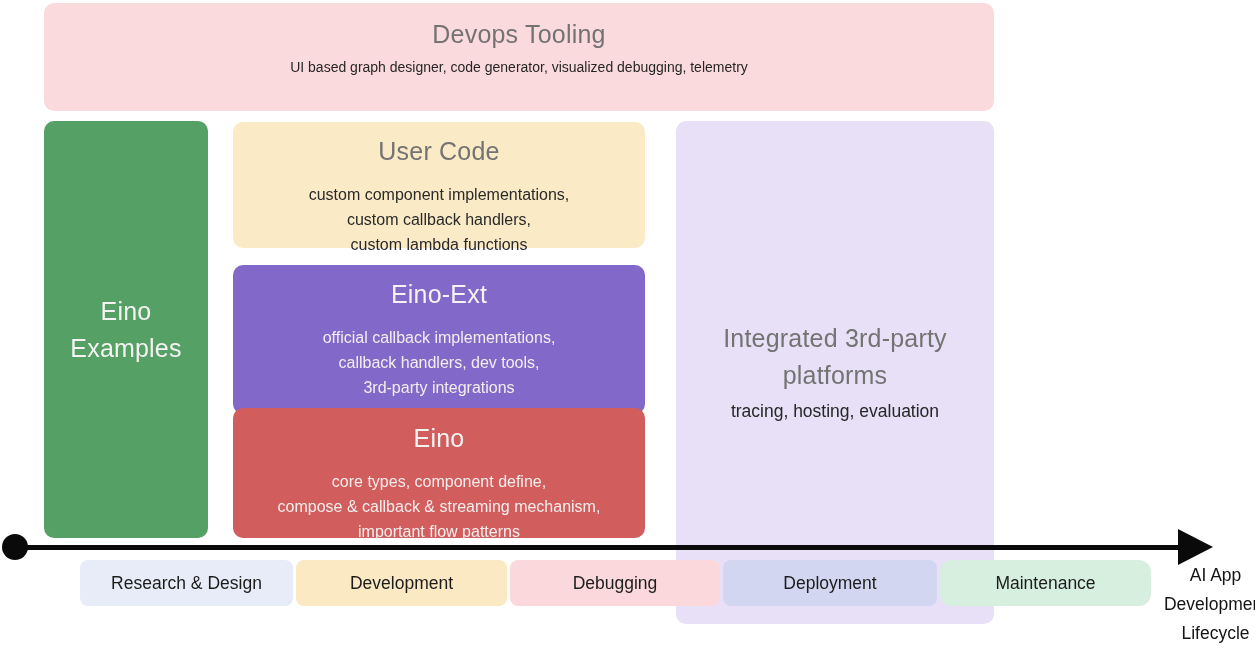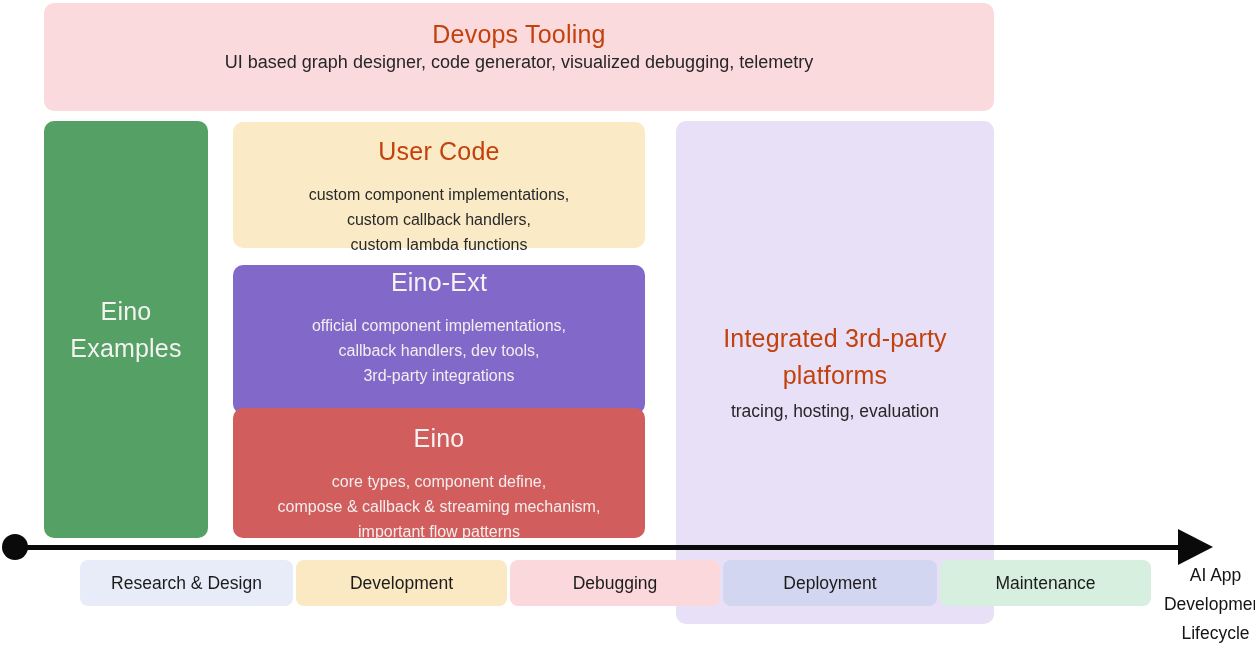--- a/index.html
+++ b/index.html
@@ -28,42 +28,42 @@
     align-items: center;
     justify-content: center;
     text-align: center;
   }
   .top-pad {
     text-align: center;
   }
   .box-title {
     font-size: 25px;
     line-height: 34px;
-    color: #c2410c;
+    color: #737373;
     letter-spacing: 0.2px;
   }
   .box-title.light { color: #f5f2f2; }
   .box-body {
     font-size: 16px;
     line-height: 25px;
     color: #2a2a2a;
   }
   .box-body.light { color: #f3eeee; }
 
   
   .devops { left: 44px; top: 3px; width: 950px; height: 108px; padding-top: 14px; }
-  .devops .box-subtitle { font-size: 18px; line-height: 22px; color: #262626; }
+  .devops .box-subtitle { font-size: 14px; line-height: 22px; margin-top: 5px; color: #262626; }
 
   
   .examples { left: 44px; top: 121px; width: 164px; height: 417px; }
   .examples .box-title { line-height: 37px; }
 
   
   .user-code { left: 233px; top: 122px; width: 412px; height: 126px; padding-top: 12px; }
-  .eino-ext  { left: 233px; top: 265px; width: 412px; height: 149px; padding-top: 0; }
+  .eino-ext  { left: 233px; top: 265px; width: 412px; height: 149px; padding-top: 12px; }
   .eino      { left: 233px; top: 408px; width: 412px; height: 130px; padding-top: 13px; }
   .mid-body { margin-top: 14px; }
 
   
   .platforms { left: 676px; top: 121px; width: 318px; height: 503px; }
   .platforms .box-title { line-height: 37px; }
   .platforms .box-subtitle { font-size: 17.5px; line-height: 30px; color: #262626; margin-top: 2px; }
 
   
   .axis-line {
@@ -96,21 +96,21 @@
     align-items: center;
     justify-content: center;
     font-size: 17.5px;
     color: #1c1c1c;
     margin-left: 36px;
   }
   .stage-research    { left: 44px;  width: 213px; }
   .stage-development { left: 260px; width: 211px; }
   .stage-debugging   { left: 474px; width: 210px; }
   .stage-deployment  { left: 687px; width: 214px; }
-  .stage-maintenance { left: 904px; width: 211px; }
+  .stage-maintenance { left: 904px; width: 211px; border-radius: 12px; }
 
   .axis-label {
     position: absolute;
     left: 1148px; top: 561px;
     width: 135px;
     text-align: center;
     font-size: 17.5px;
     line-height: 29px;
     color: #141414;
   }
@@ -137,21 +137,21 @@
     <div class="box-body mid-body">
         <div>custom component implementations,</div>
         <div>custom callback handlers,</div>
         <div>custom lambda functions</div>
       </div>
   </div>
 
   <div class="box eino-ext top-pad" style="background-color: rgb(130, 105, 201);">
     <div class="box-title light">Eino-Ext</div>
     <div class="box-body light mid-body">
-        <div>official component implementations,</div>
+        <div>official callback implementations,</div>
         <div>callback handlers, dev tools,</div>
         <div>3rd-party integrations</div>
       </div>
   </div>
 
   <div class="box eino top-pad" style="background-color: rgb(209, 93, 93);">
     <div class="box-title light">Eino</div>
     <div class="box-body light mid-body">
         <div>core types, component define,</div>
         <div>compose &amp; callback &amp; streaming mechanism,</div>

